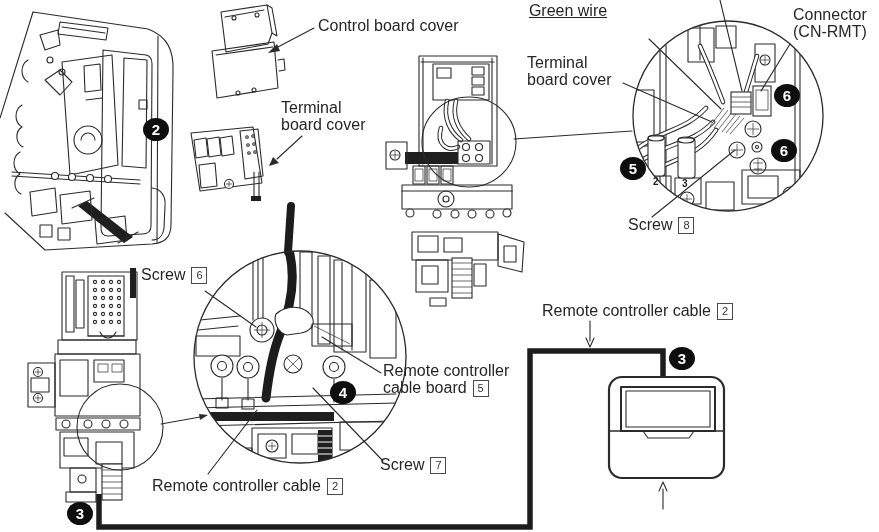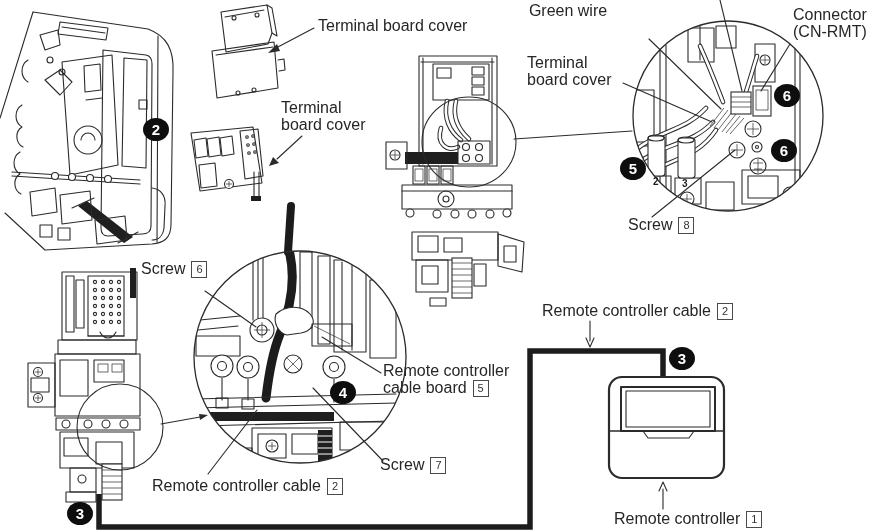--- a/index.html
+++ b/index.html
@@ -10,21 +10,21 @@
   .k2{stroke:#2b2b2b;fill:none;stroke-width:2;stroke-linejoin:round;}
   .thin{stroke:#2b2b2b;fill:none;stroke-width:.7;}
   .kf{stroke:#2b2b2b;fill:#fff;stroke-width:1.1;}
   .dk{fill:#1f1f1f;stroke:none;}
   .wl{stroke:#fff;fill:none;stroke-width:1;}
   .cab{stroke:#1c1c1c;stroke-width:5.5;fill:none;stroke-linejoin:miter;stroke-linecap:butt;}
   .tube{stroke:#2b2b2b;stroke-width:4.6;fill:none;stroke-linecap:round;}
   .tw{stroke:#fff;stroke-width:2.6;fill:none;stroke-linecap:round;}
   .ah{fill:#2b2b2b;stroke:none;}
   .lbl{position:absolute;font-size:16px;line-height:17px;white-space:nowrap;color:#262626;}
-  .ctr{text-align:center;}
+  .ctr{text-align:center;text-decoration:underline;}
   .refbox{display:inline-block;min-width:12px;height:15px;line-height:15px;border:1.2px solid #4a4a4a;
           font-size:11px;text-align:center;margin-left:6px;padding:0 1px;vertical-align:1px;
           background:#fff;color:#333;}
   .badge{position:absolute;width:26px;height:23px;background:#0e0e0e;color:#fff;border-radius:50%;
          font-size:15px;font-weight:bold;display:flex;align-items:center;justify-content:center;}
   .tnum{position:absolute;font-size:10px;font-weight:bold;color:#1e1e1e;}
 </style>
 </head>
 <body>
 
@@ -344,21 +344,21 @@
     <path class="k" d="M205,291 L256,327"></path>
     <path class="k" d="M381,373 L322,337"></path>
     <path class="k" d="M383,461 L313,388"></path>
     <path class="k" d="M208,474 L257,410"></path>
     <path class="k" d="M590,321 L590,341 M586,338 L590,347 L594,338"></path>
     <path class="k" d="M663,509 L663,489 M659,491 L663,482 L667,491"></path>
   </g>
 </svg>
 
 <div class="lbl" style="left:318px;top:17px">
-  <span>Terminal board cover</span>
+  <span>Control board cover</span>
 </div>
 
 <div class="lbl" style="left:281px;top:99px">
   <span style="display:block">Terminal</span>
   <span style="display:block">board cover</span>
 </div>
 
 <div class="lbl ctr" style="left:482px;top:2px;width:172px">
   <span style="display:block">Green wire</span>
 </div>
@@ -370,44 +370,41 @@
 
 <div class="lbl" style="left:793px;top:6px">
   <span style="display:block">Connector</span>
   <span style="display:block">(CN-RMT)</span>
 </div>
 
 <div class="lbl" style="left:628px;top:216px">
   <span>Screw</span><span class="refbox">8</span>
 </div>
 
-<div class="lbl" style="left:141px;top:260px">
+<div class="lbl" style="left:141px;top:266px">
   <span>Screw</span><span class="refbox">6</span>
 </div>
 
 <div class="lbl" style="left:383px;top:362px">
   <span style="display:block">Remote controller</span>
   <span style="display:block"><span>cable board</span><span class="refbox">5</span></span>
 </div>
 
 <div class="lbl" style="left:380px;top:456px">
   <span>Screw</span><span class="refbox">7</span>
 </div>
 
 <div class="lbl" style="left:152px;top:477px">
   <span>Remote controller cable</span><span class="refbox">2</span>
 </div>
 
 <div class="lbl" style="left:542px;top:302px">
   <span>Remote controller cable</span><span class="refbox">2</span>
 </div>
 
-<div class="lbl" style="left:614px;top:510px">
-  <span>Remote controller</span><span class="refbox">1</span>
-</div>
 
 <div class="badge" style="left:143px;top:118px">2</div>
 <div class="badge" style="left:67px;top:502px">3</div>
 <div class="badge" style="left:669px;top:347px">3</div>
 <div class="badge" style="left:330px;top:381px">4</div>
 <div class="badge" style="left:620px;top:157px">5</div>
 <div class="badge" style="left:774px;top:84px">6</div>
 <div class="badge" style="left:771px;top:139px">6</div>
 
 <div class="tnum" style="left:653px;top:176px">2</div>

